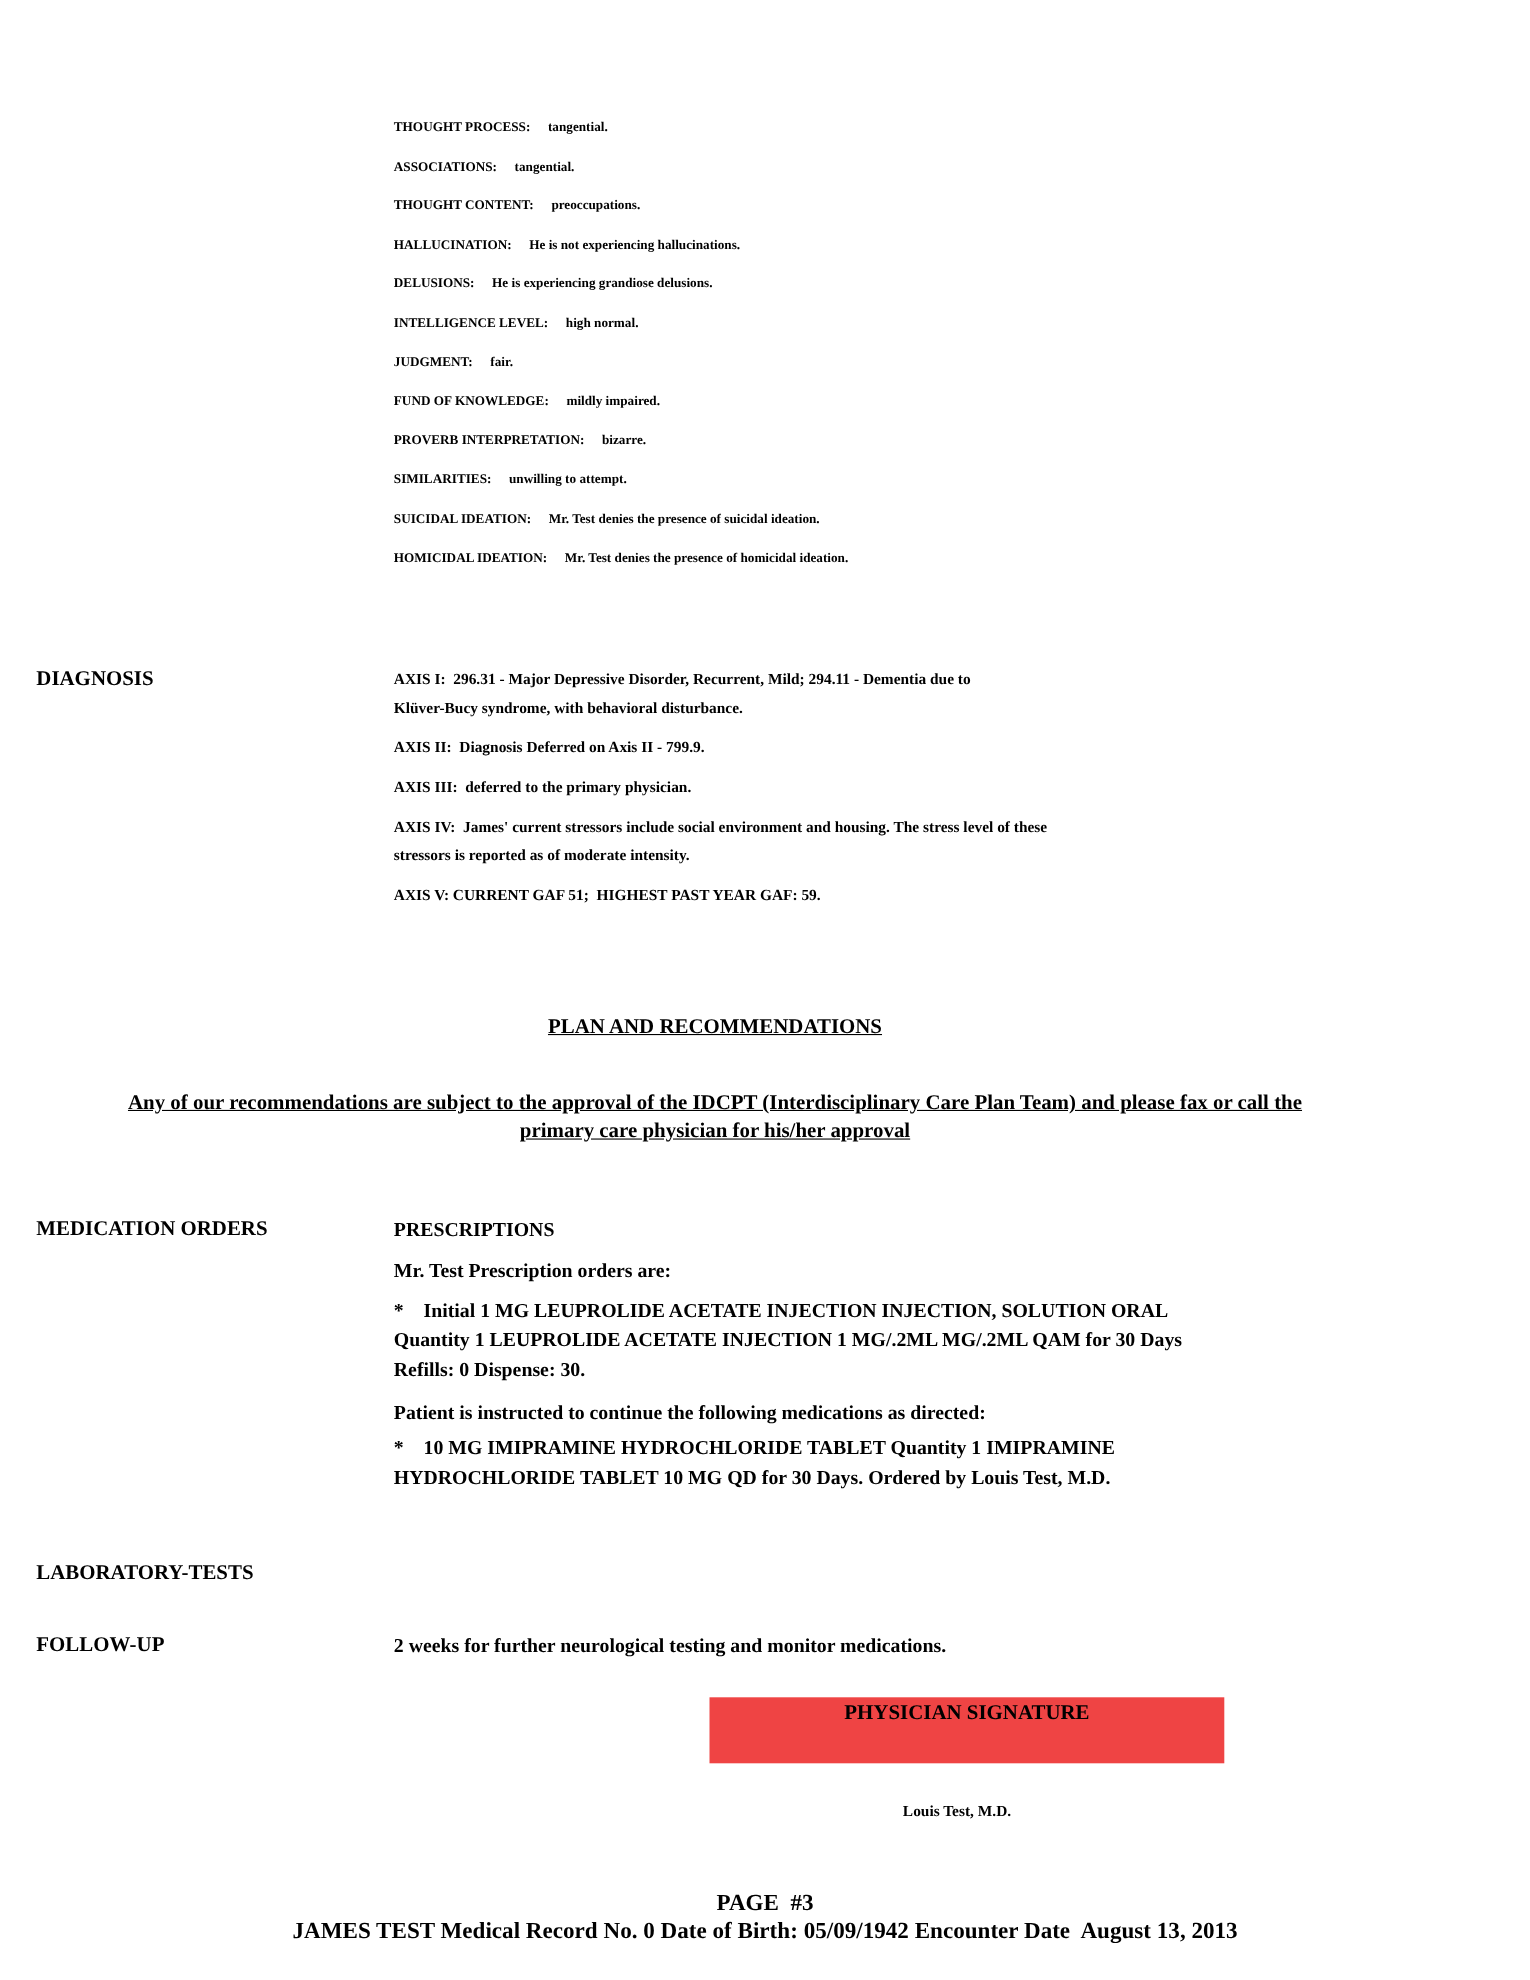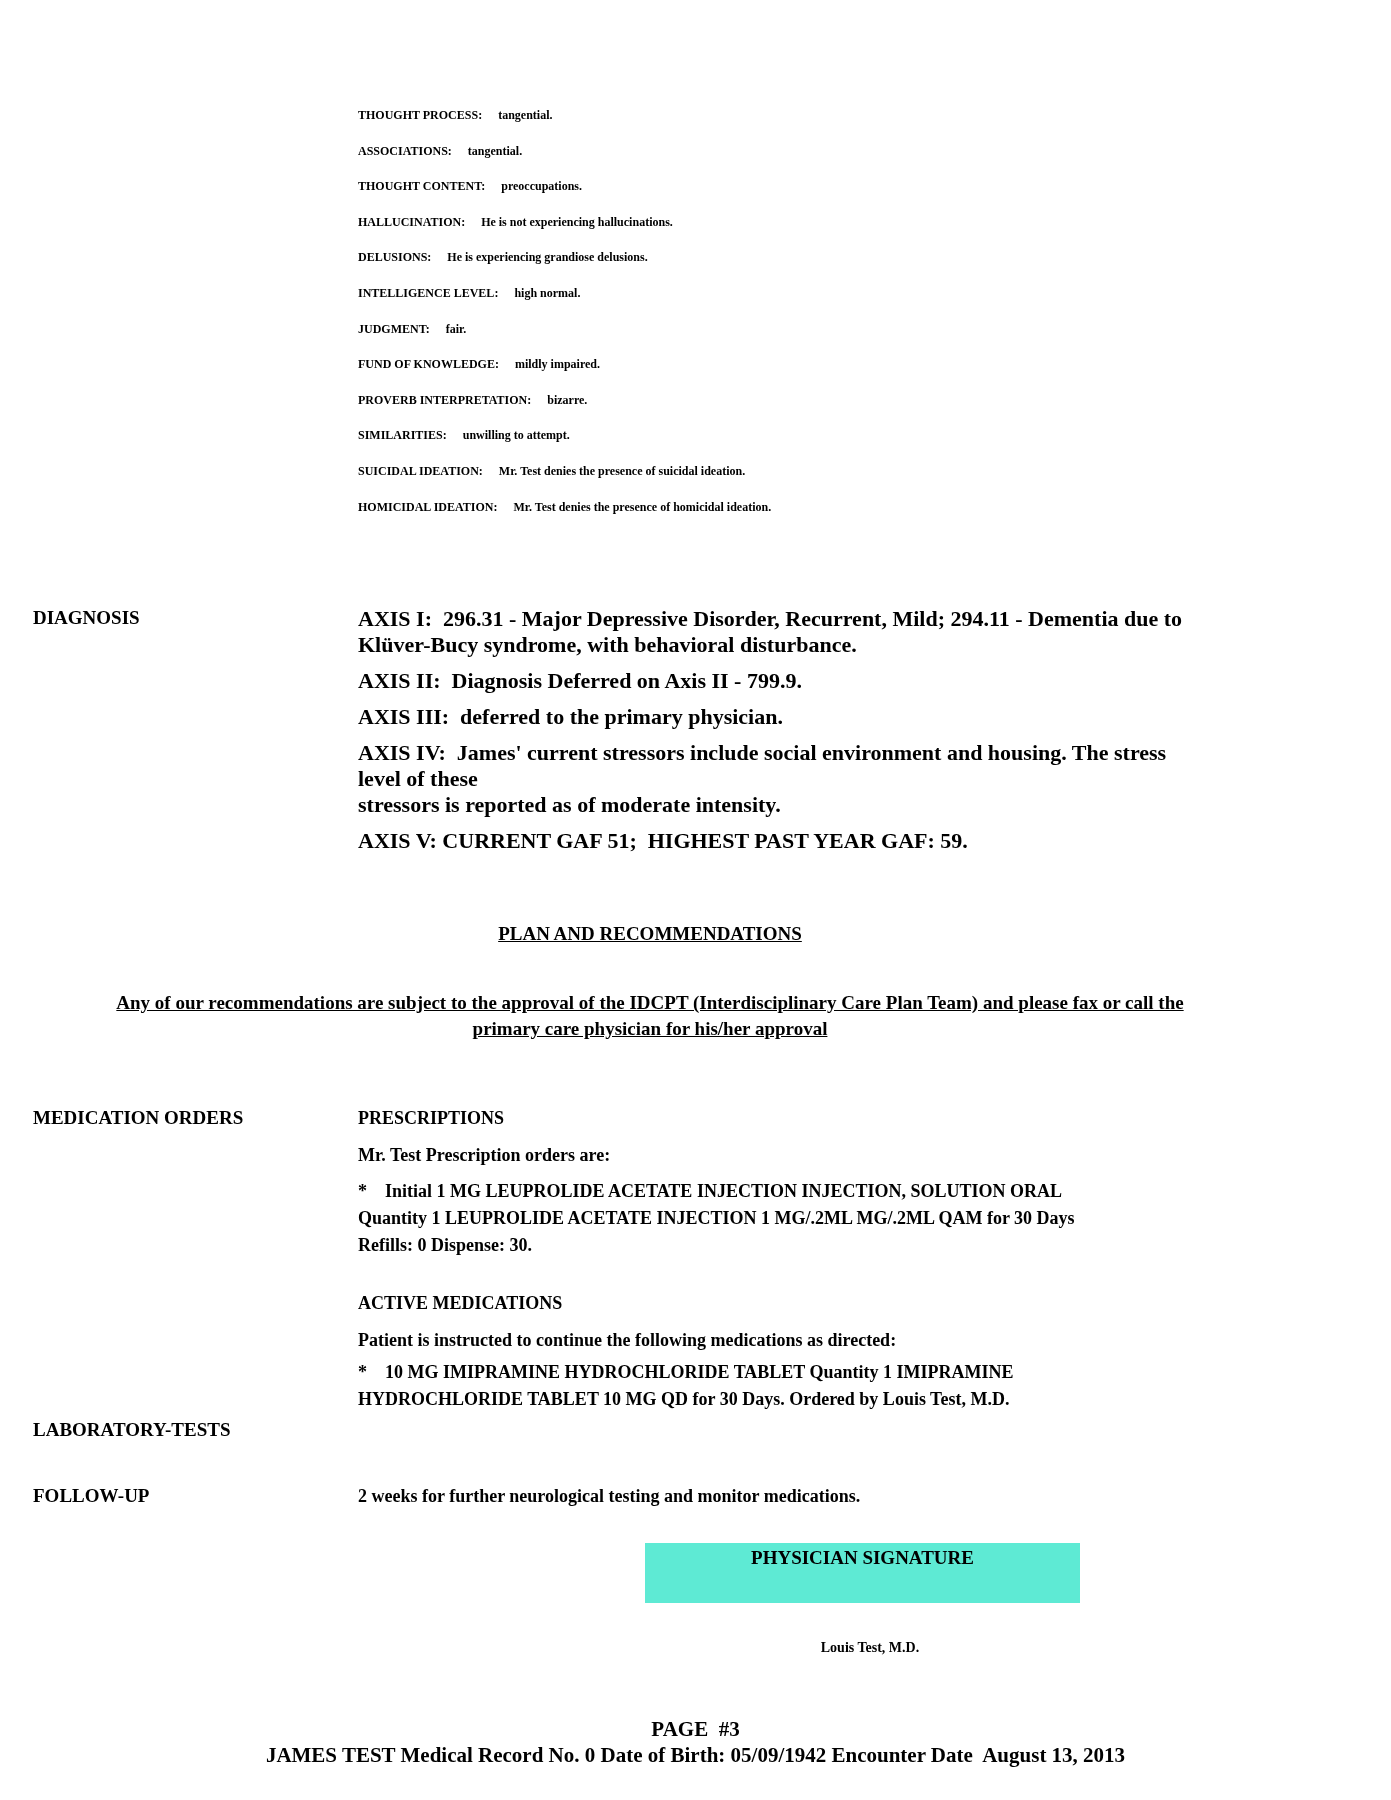--- a/index.html
+++ b/index.html
@@ -16,21 +16,21 @@
 
   
   .ms { position:absolute; left:358px; top:104px; font-size:12px; }
   .ms-row { line-height:22.6px; margin-bottom:13px; white-space:pre; }
   .ms-value { margin-left:16px; }
 
   
   .section-label { position:absolute; left:33px; font-size:19px; line-height:24px; }
 
   
-  .diag-content { position:absolute; left:358px; top:606px; width:850px; font-size:22px; }
+  .diag-content { position:absolute; left:358px; top:606px; width:850px; font-size:14px; }
   .axis { margin:0 0 10px 0; }
   .axis div { line-height:26px; }
 
   
   .plan { position:absolute; left:30px; top:922px; width:1240px; text-align:center; font-size:19px; }
   .plan-title { line-height:24px; text-decoration:underline; margin-bottom:44px; }
   .plan-subtitle div { line-height:26px; text-decoration:underline; }
 
   
   .med-content { position:absolute; left:358px; top:1106px; width:850px; font-size:18px; }
@@ -41,22 +41,22 @@
   .active-heading { line-height:24px; margin-top:32px; }
   .active-intro { line-height:24px; margin-top:13px; }
   .active-block { margin-top:7px; }
   .active-block div { line-height:27px; }
 
   
   .follow-content { position:absolute; left:358px; top:1484px; font-size:18px; line-height:24px; }
 
   
   .sig-box {
-    position:absolute; left:645px; top:1543px; width:435px; height:60px;
-    background:#5eead4; text-align:center; font-size:19px; line-height:24px;
+    position:absolute; left:645px; top:1543px; width:468px; height:60px;
+    background:#ef4444; text-align:center; font-size:19px; line-height:24px;
     padding-top:3px; box-sizing:border-box;
   }
   .physician-name { position:absolute; left:520px; top:1636px; width:700px; text-align:center; font-size:14px; line-height:24px; }
 
   
   .footer { position:absolute; left:0; top:1716px; width:1391px; text-align:center; font-size:21px; }
   .footer div { line-height:26px; }
 </style>
 </head>
 <body>
@@ -109,21 +109,20 @@
 
   <div class="section-label" style="top:1106px;">MEDICATION ORDERS</div>
   <div class="med-content">
     <div class="med-heading">PRESCRIPTIONS</div>
     <div class="med-intro">Mr. Test Prescription orders are:</div>
     <div class="rx-block">
       <div class="pre">*    Initial 1 MG LEUPROLIDE ACETATE INJECTION INJECTION, SOLUTION ORAL</div>
       <div class="pre">Quantity 1 LEUPROLIDE ACETATE INJECTION 1 MG/.2ML MG/.2ML QAM for 30 Days</div>
       <div class="pre">Refills: 0 Dispense: 30.</div>
     </div>
-    <div class="active-heading">ACTIVE MEDICATIONS</div>
     <div class="active-intro">Patient is instructed to continue the following medications as directed:</div>
     <div class="active-block">
       <div class="pre">*    10 MG IMIPRAMINE HYDROCHLORIDE TABLET Quantity 1 IMIPRAMINE</div>
       <div class="pre">HYDROCHLORIDE TABLET 10 MG QD for 30 Days. Ordered by Louis Test, M.D.</div>
     </div>
   </div>
 
   <div class="section-label" style="top:1418px;">LABORATORY-TESTS</div>
 
   <div class="section-label" style="top:1484px;">FOLLOW-UP</div>

